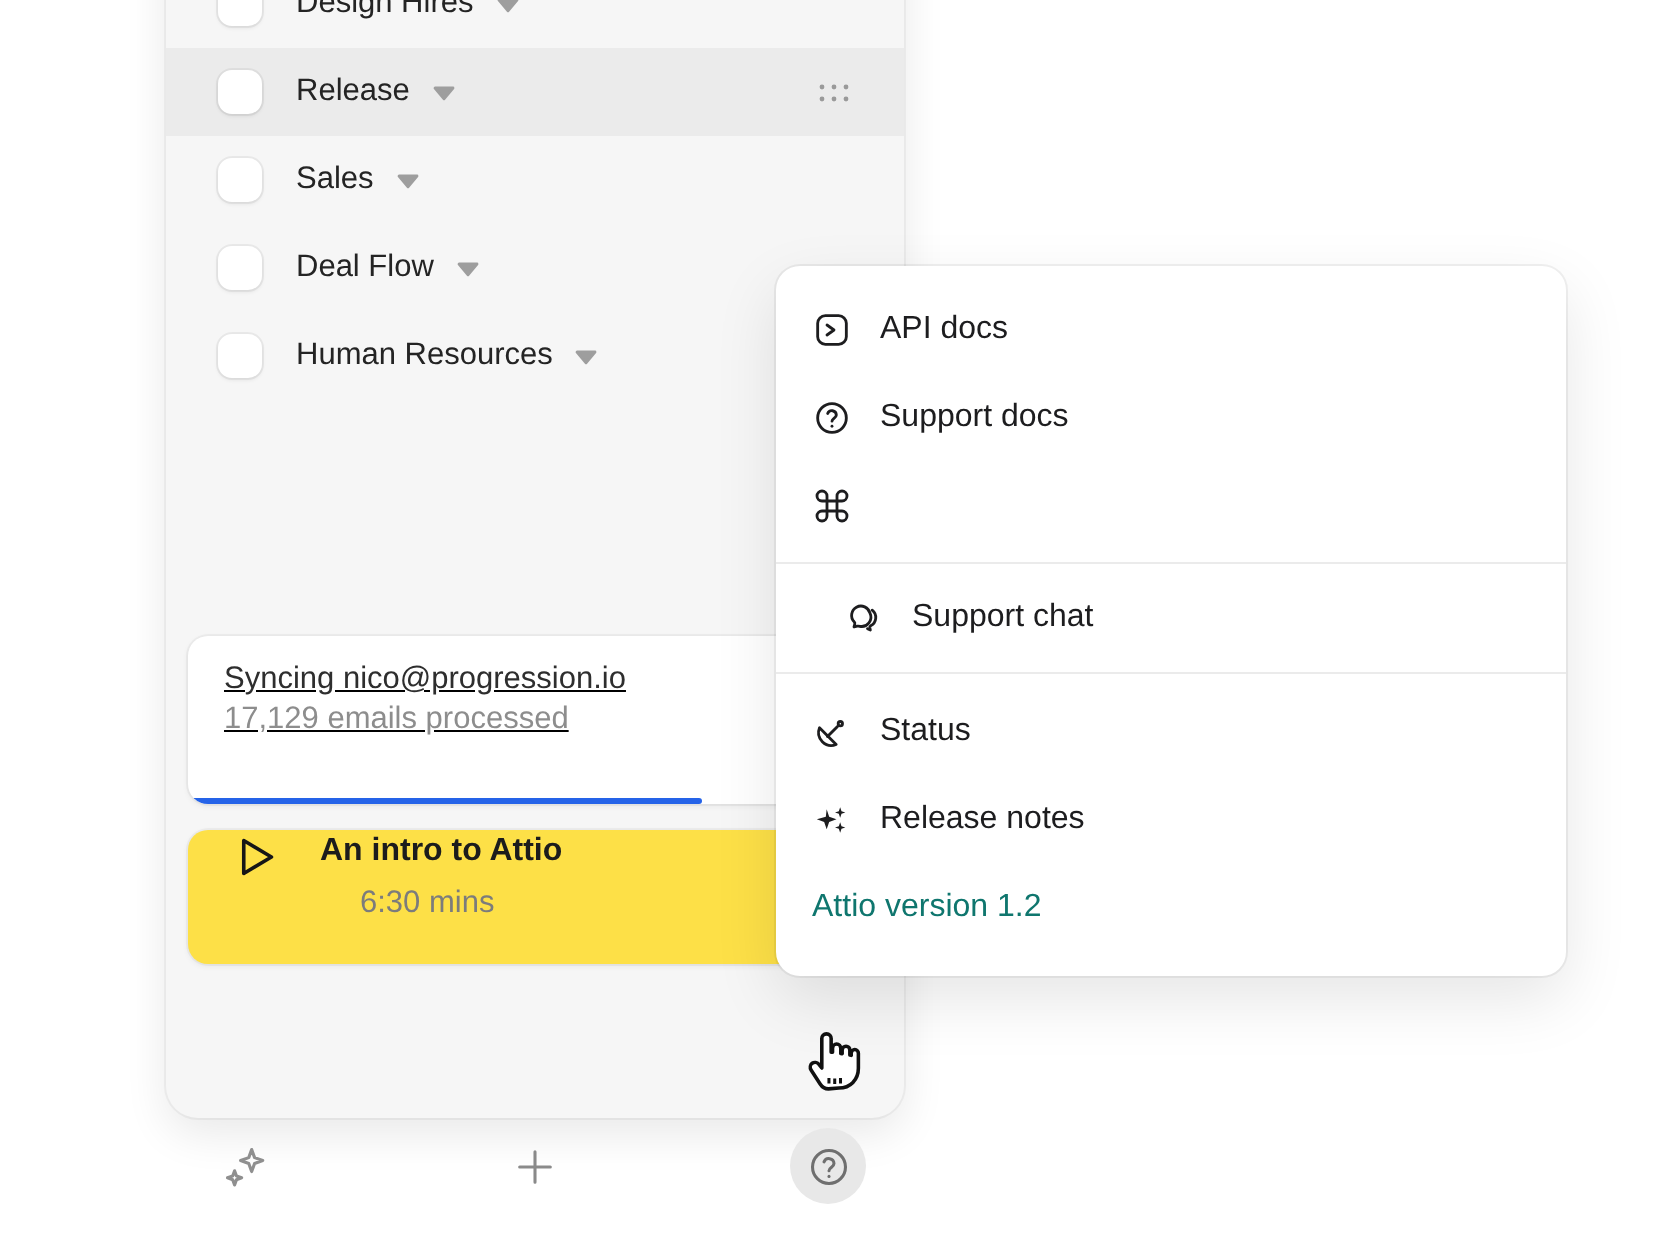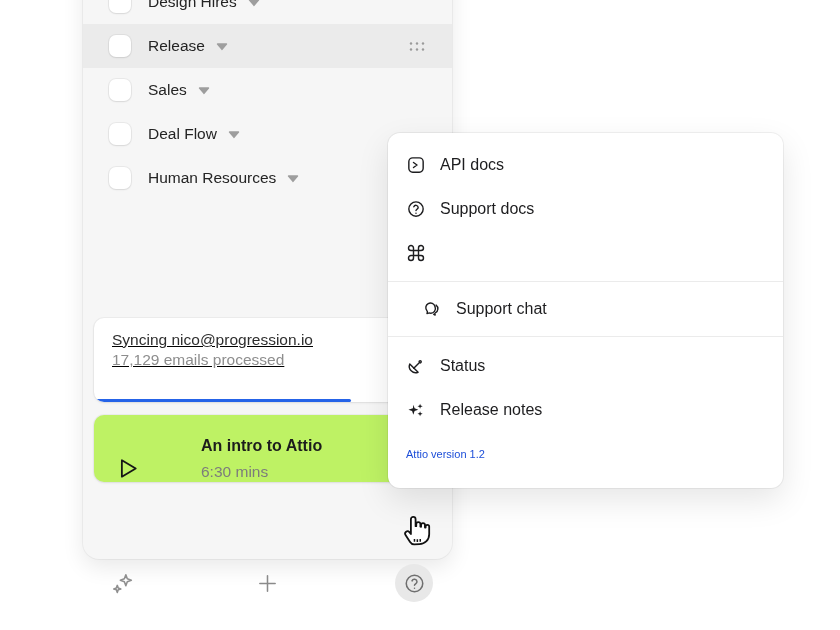--- a/index.html
+++ b/index.html
@@ -24,45 +24,45 @@
   .sync-card { position:absolute; left:11px; top:378px; width:347px; height:84px;
     background:#ffffff; border-radius:10px; overflow:hidden; padding:12px 18px;
     box-shadow:0 0 0 1px rgba(0,0,0,0.035), 0 1px 3px rgba(0,0,0,0.07);text-decoration:underline; }
   .sync-title { font-size:15.5px; font-weight:500; color:#2e2e2e; line-height:20px; }
   .sync-subtitle { font-size:15.5px; color:#8d8d8d; line-height:20px; }
   .progress-track { position:absolute; left:0; right:0; bottom:0; height:3px; }
   .progress-fill { height:3px; border-radius:2px; background:#2563e8; }
 
   
   .intro-card { position:absolute; left:11px; top:475px; width:347px; height:67px;
-    background:#bef264; border-radius:10px; display:flex; align-items:flex-end;
-    padding:0 20px; box-shadow:0 0 0 1px rgba(0,0,0,0.035), 0 1px 3px rgba(0,0,0,0.07);gap:41px; }
+    background:#fde047; border-radius:10px; display:flex; align-items:flex-start;
+    padding:0 20px; box-shadow:0 0 0 1px rgba(0,0,0,0.035), 0 1px 3px rgba(0,0,0,0.07); }
   .play-wrap { display:flex; margin-right:19px; }
   .intro-title { font-size:16px; font-weight:700; color:#1c1c1c; line-height:21px; }
-  .intro-subtitle { font-size:15.5px; color:#7c7c7c; line-height:21px; margin-top:5px; }
+  .intro-subtitle { font-size:15.5px; color:#7c7c7c; line-height:21px; margin-top:5px;margin-left:20px; }
 
   
   .tb-icon { position:absolute; display:flex; align-items:center; justify-content:center; }
   .tb-sparkles { left:27px; top:631px; }
   .tb-plus { left:173px; top:632px; }
   .help-btn { right:19px; top:624px; width:38px; height:38px; border-radius:50%;
     background:#e8e8e8; }
 
   
   .menu { position:absolute; left:388px; top:133px; width:395px; height:355px;
     background:#ffffff; border-radius:12px; z-index:20;
     box-shadow:0 0 0 1px rgba(0,0,0,0.055), 0 12px 32px rgba(0,0,0,0.10); }
   .menu-section-a { padding:10px 0 6px; }
   .menu-section-b { padding:5px 16px; }
   .menu-section-c { padding:7px 0 0; }
   .menu-item { height:44px; display:flex; align-items:center; padding:0 18px; }
   .menu-icon { width:20px; height:20px; display:flex; margin-right:14px; color:#1d1d1f; }
   .menu-label { font-size:16px; color:#1d1d1f; }
   .menu-divider { height:1px; background:#ebebeb; }
-  .menu-footer { margin:12px 18px 0; font-size:11px; color:#1d4ed8; line-height:20px; }
+  .menu-footer { margin:12px 18px 0; font-size:16px; color:#0f766e; line-height:20px; }
 
   
   .cursor { position:absolute; left:401px; top:509px; z-index:40; }
 
   svg { display:block; }
 </style>
 </head>
 <body>
 
 <div class="stage">

